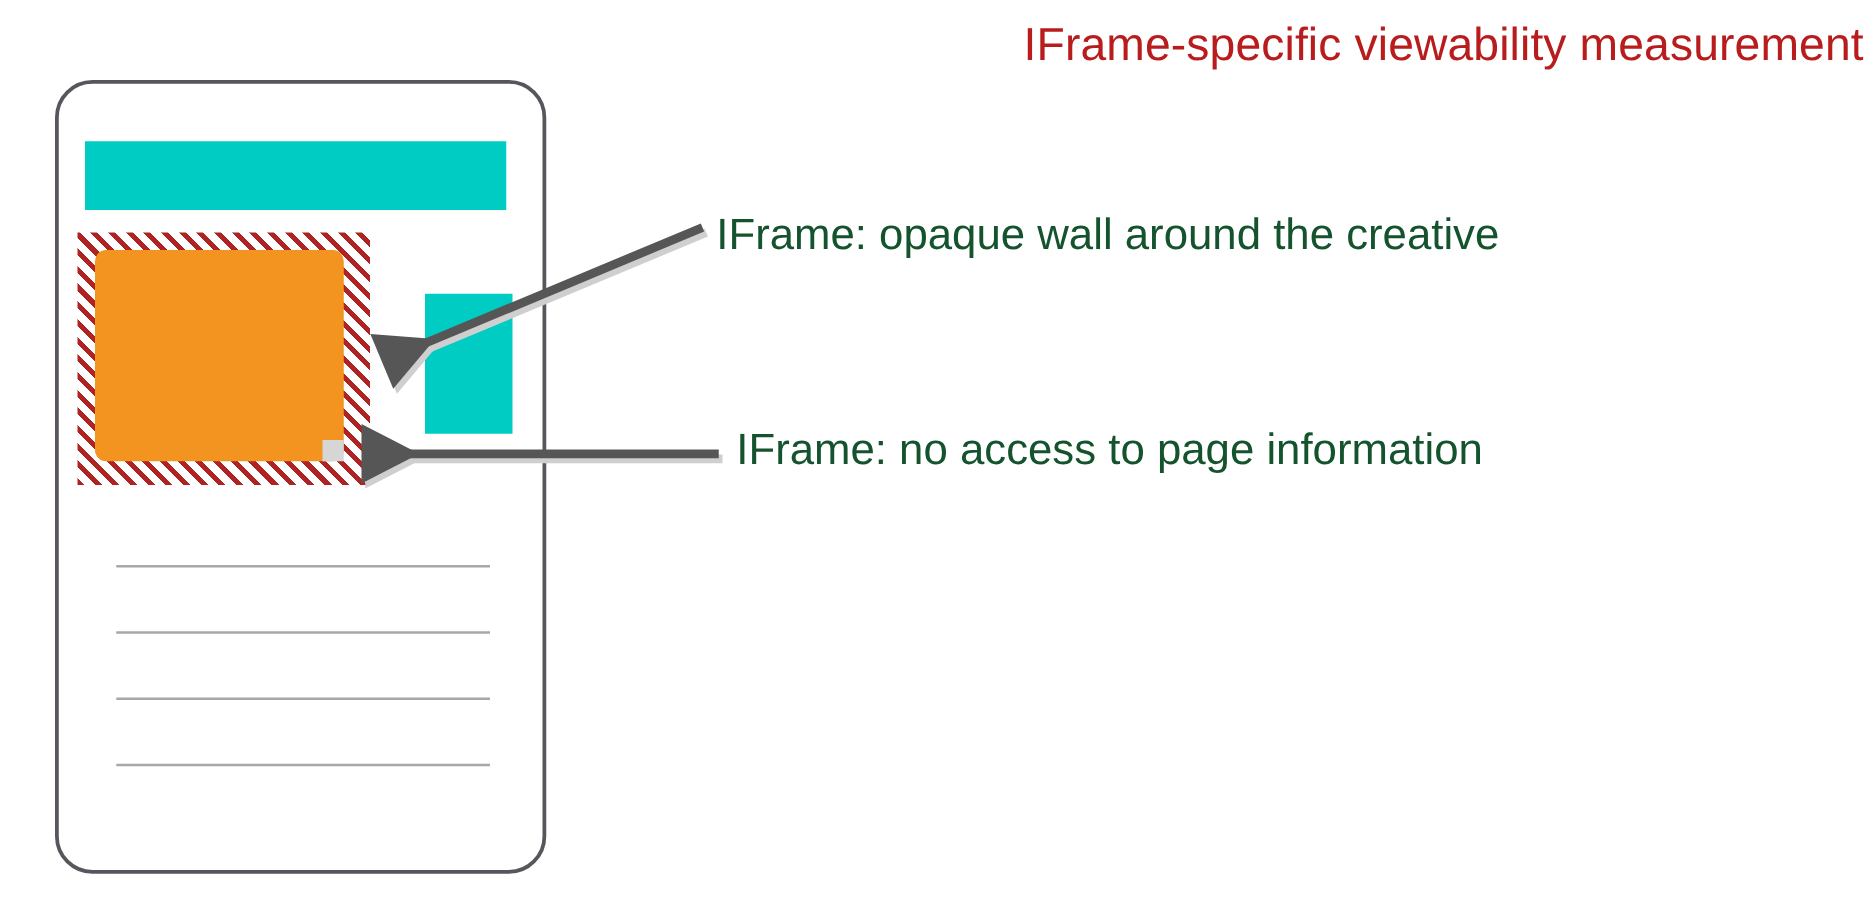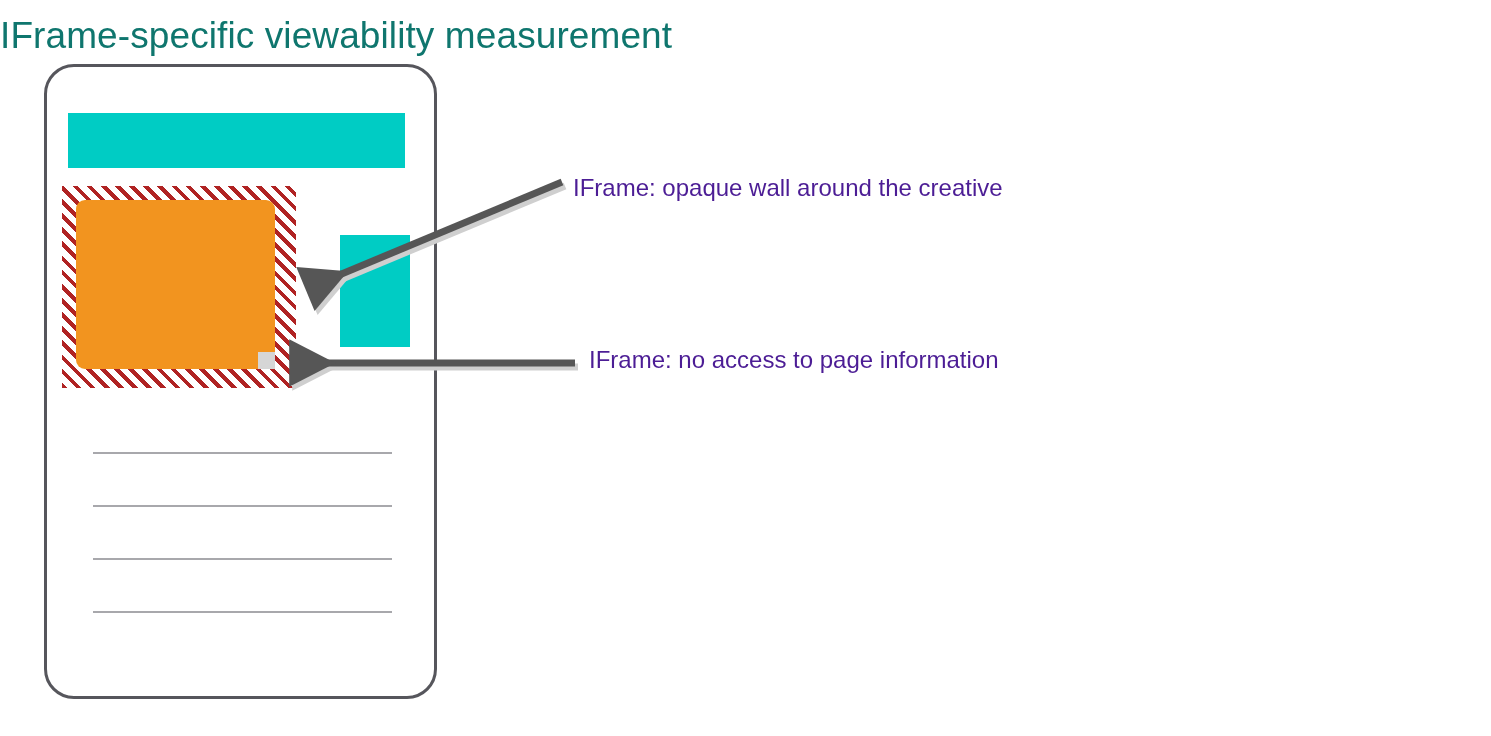--- a/index.html
+++ b/index.html
@@ -18,25 +18,25 @@
     background: #ffffff;
     overflow: hidden;
   }
 
   
   #slide-title {
     position: absolute;
     left: 0;
     top: 14px;
     width: 1491px;
-    text-align: left;
+    text-align: right;
     font-size: 37px;
     line-height: 44px;
     letter-spacing: 0.1px;
-    color: #0f766e;
+    color: #b91c1c;
     white-space: nowrap;
   }
 
   
   #phone-frame {
     position: absolute;
     left: 44px;
     top: 64px;
     width: 393px;
     height: 635px;
@@ -117,23 +117,23 @@
     left: 0;
     top: 0;
     width: 1491px;
     height: 736px;
     pointer-events: none;
   }
 
   
   .callout-label {
     position: absolute;
-    font-size: 24px;
+    font-size: 35px;
     line-height: 42px;
-    color: #4c1d95;
+    color: #14532d;
     white-space: nowrap;
   }
   #label-iframe {
     left: 573px;
     top: 167px;
   }
   #label-script {
     left: 589px;
     top: 339px;
   }

